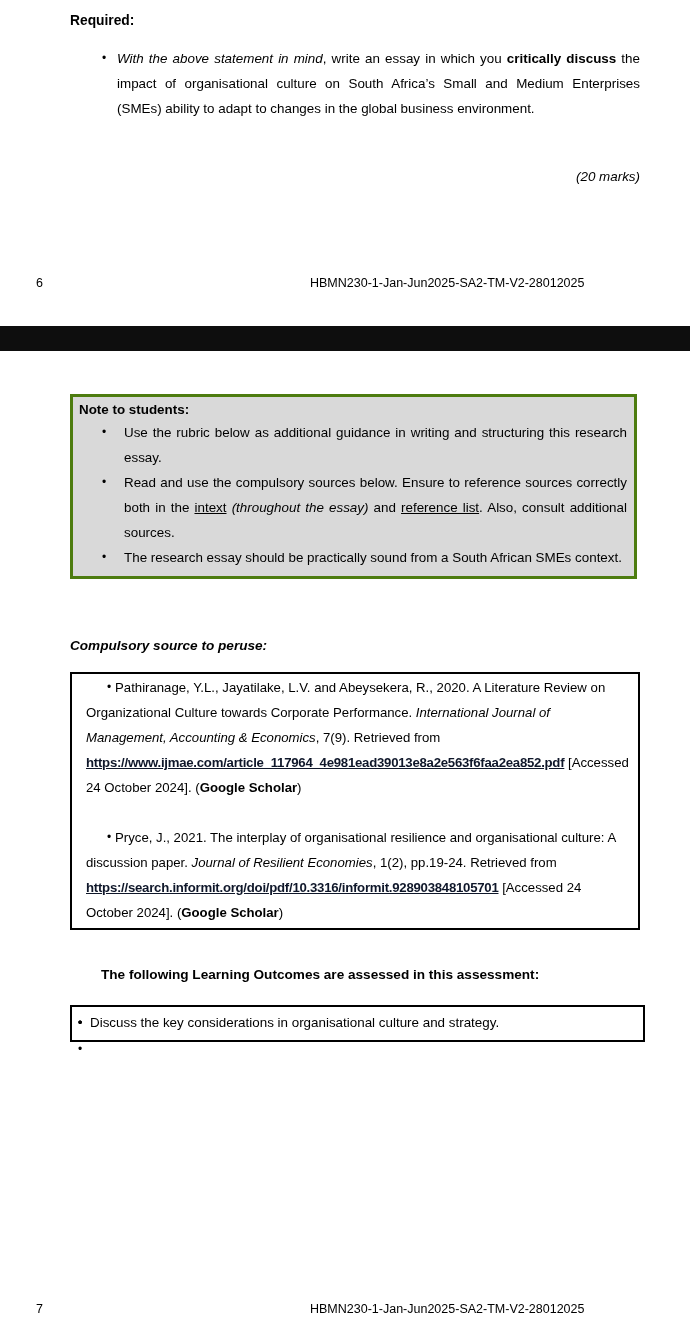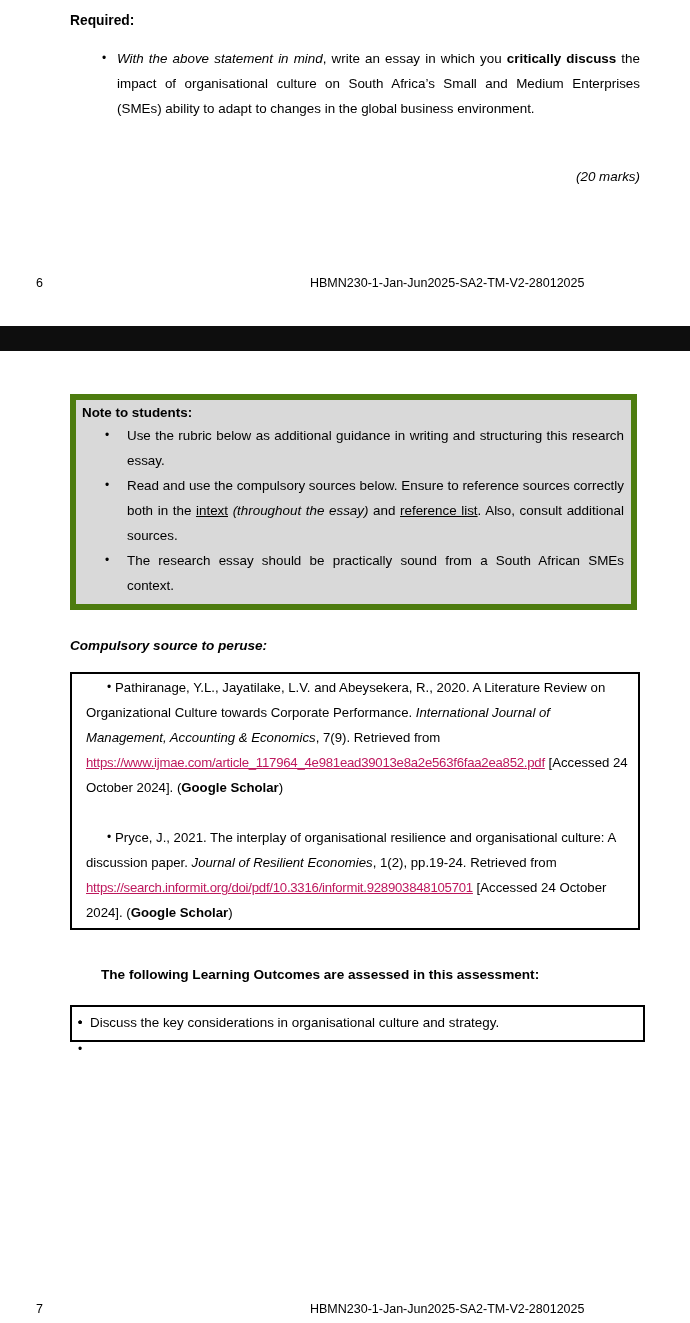--- a/index.html
+++ b/index.html
@@ -4,42 +4,42 @@
 <style>
   html,body{margin:0;padding:0;}
   body{
     width:690px;height:1323px;position:relative;background:#ffffff;
     font-family:"Liberation Sans", sans-serif;color:#000;
     -webkit-font-smoothing:antialiased;overflow:hidden;
   }
   .seg-i{font-style:italic;}
   .seg-b{font-weight:700;}
   .seg-u{text-decoration:underline;}
-  .seg-link{color:#be185d;text-decoration:underline;letter-spacing:-0.25px;}
+  .seg-link{color:#0f172a;text-decoration:underline;letter-spacing:-0.25px;font-weight:bold;}
 
   .bullet{font-size:12px;}
 
   #required{position:absolute;left:70px;top:13px;font-size:13.8px;font-weight:700;}
 
   #task{position:absolute;left:100px;top:46px;width:540px;box-sizing:border-box;
         padding-left:17px;font-size:13.4px;line-height:25px;text-align:justify;}
   #task .bullet{position:absolute;left:2px;top:0;}
 
   #marks{position:absolute;right:50px;top:124px;font-size:13.4px;line-height:25px;font-style:italic;margin-top:40px;}
 
   .footer{position:absolute;left:0;width:690px;height:16px;font-size:12.5px;line-height:15px;}
   #footer6{top:276px;}
   #footer7{top:1302px;}
   .footer .pnum{position:absolute;left:36px;}
   .footer .code{position:absolute;left:310px;}
 
   #page-separator{position:absolute;left:0;top:326px;width:690px;height:25px;background:#0e0e0e;}
 
   #noteBox{position:absolute;left:70px;top:394px;width:567px;box-sizing:border-box;
-           background:#d9d9d9;border:6px solid #4d7c0f;padding:2px 7px 6px 6px;
+           background:#d9d9d9;border:3px solid #4d7c0f;padding:2px 7px 6px 6px;
            font-size:13.4px;line-height:25px;}
   #noteBox .title{font-weight:700;line-height:20px;padding-top:1px;}
   .note-item{position:relative;padding-left:45px;text-align:justify;}
   .note-item .bullet{position:absolute;left:23px;top:0;}
 
   #compulsoryHeading{position:absolute;left:70px;top:638px;font-size:13.6px;
                      font-weight:700;font-style:italic;line-height:16px;}
 
   #srcBox{position:absolute;left:70px;top:672px;width:570px;box-sizing:border-box;
           background:#fff;border:2px solid #000;padding:1px 8px 3px 0;

